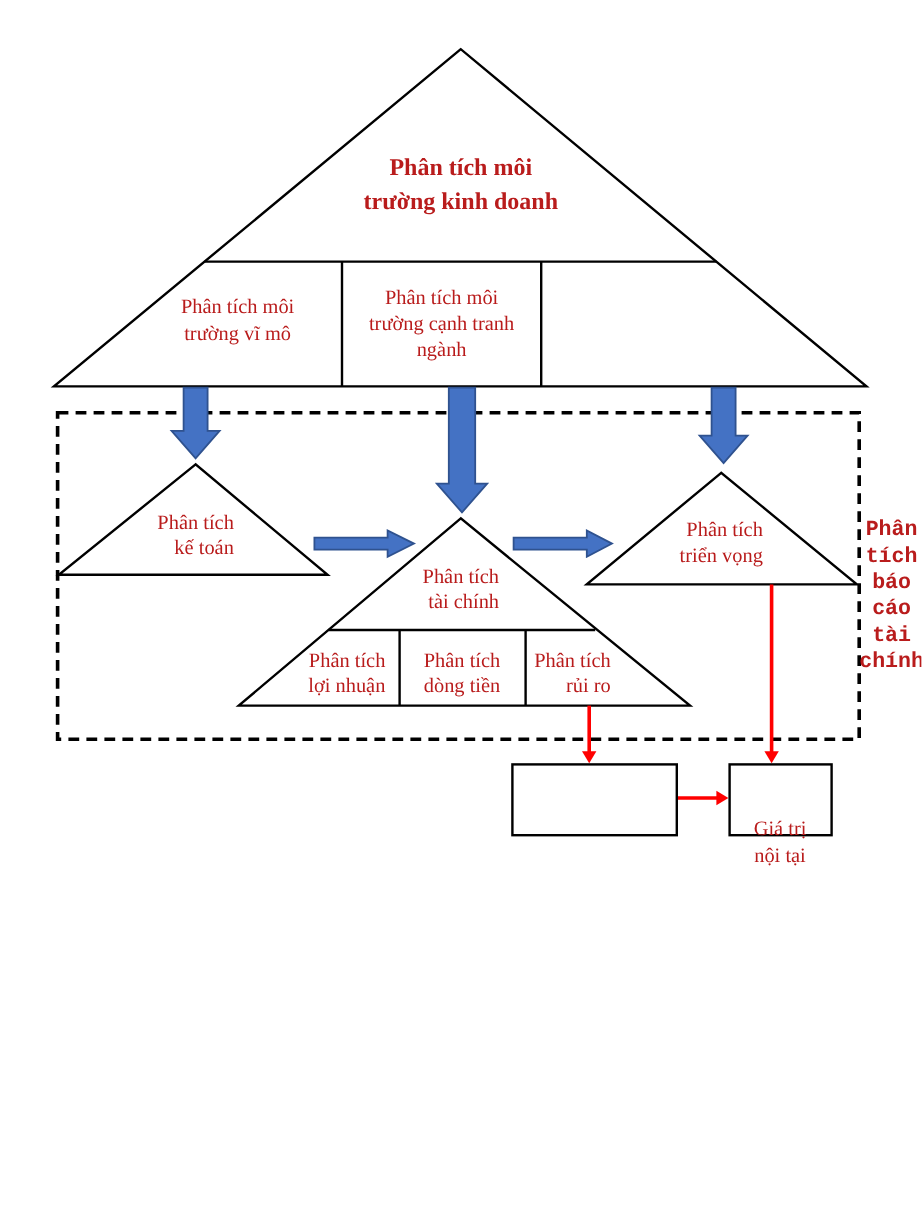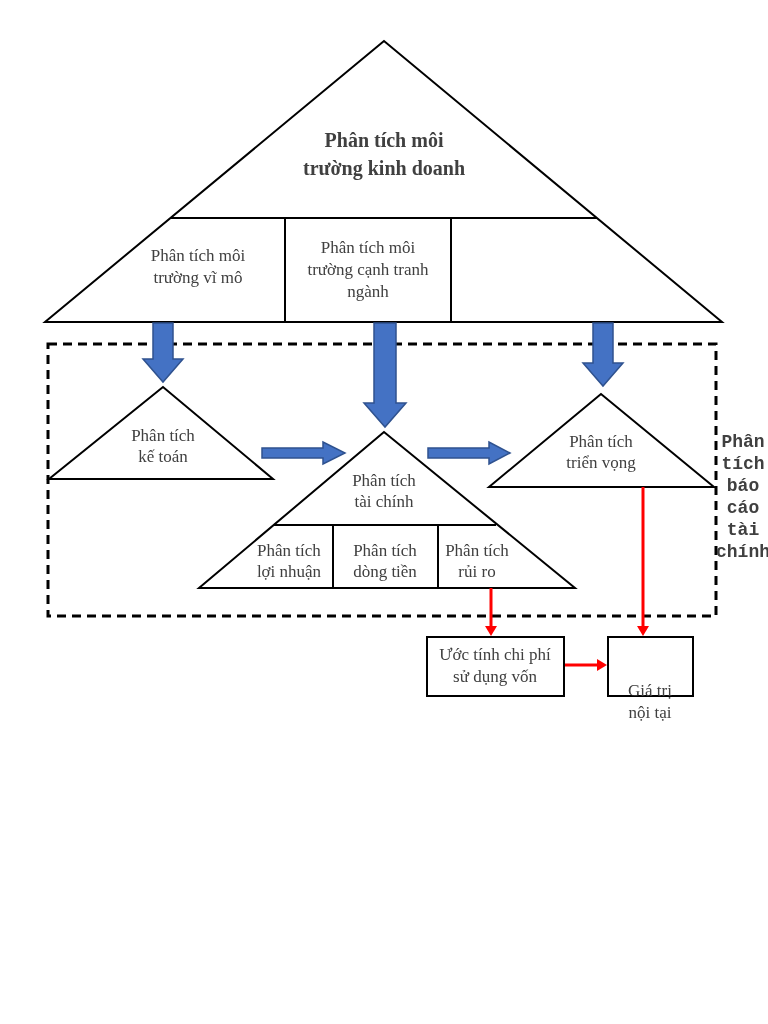--- a/index.html
+++ b/index.html
@@ -1,28 +1,28 @@
 <!DOCTYPE html>
 <html><head>
 <meta charset="utf-8">
 <style>
   html,body{margin:0;padding:0;background:#fff;}
   .canvas{
     position:relative;width:768px;height:1024px;background:#ffffff;
-    font-family:"Liberation Serif","DejaVu Serif",serif;color:#404040;
+    font-family:"Liberation Serif","DejaVu Serif",serif;color:#b91c1c;
     overflow:hidden;
   }
   .shapes{position:absolute;left:0;top:0;}
   .lbl{
     position:absolute;transform:translate(-50%,-50%);
     white-space:pre-line;text-align:center;line-height:22px;font-size:17px;
   }
   .lbl.title{font-weight:bold;font-size:20px;line-height:28px;}
   .lbl.side{font-weight:bold;font-size:18px;line-height:22px;}
-  .lbl.tri{line-height:21px;}
+  .lbl.tri{line-height:21px;text-align:right;}
 </style>
 </head>
 <body>
 
 <div class="canvas">
 
   <svg class="shapes" width="768" height="1024" viewBox="0 0 768 1024">
 
     <polygon points="384,41 45,322 722,322" fill="#ffffff" stroke="#000000" stroke-width="2"></polygon>
 
@@ -81,18 +81,16 @@
   <div class="lbl tri" style="left:601px;top:452px;">Phân tích
 triển vọng</div>
 
   <div class="lbl side" style="left:743px;top:497px;font-family:Liberation Mono, monospace;">Phân
 tích
 báo
 cáo
 tài
 chính</div>
 
-  <div class="lbl" style="left:495px;top:666px;">Ước tính chi phí
-sử dụng vốn</div>
   <div class="lbl" style="left:650px;top:666px;margin-top:36px;">Giá trị
 nội tại</div>
 
 </div>
 
 </body></html>

